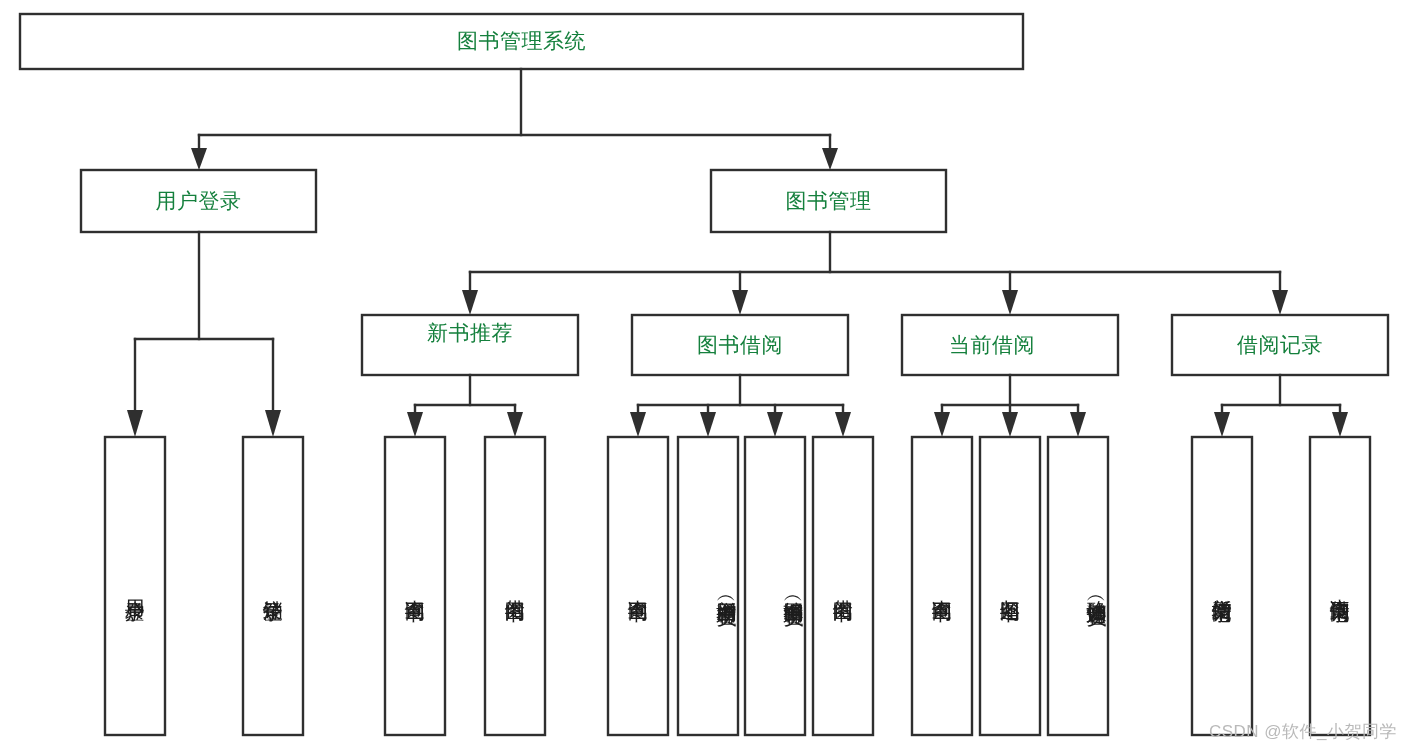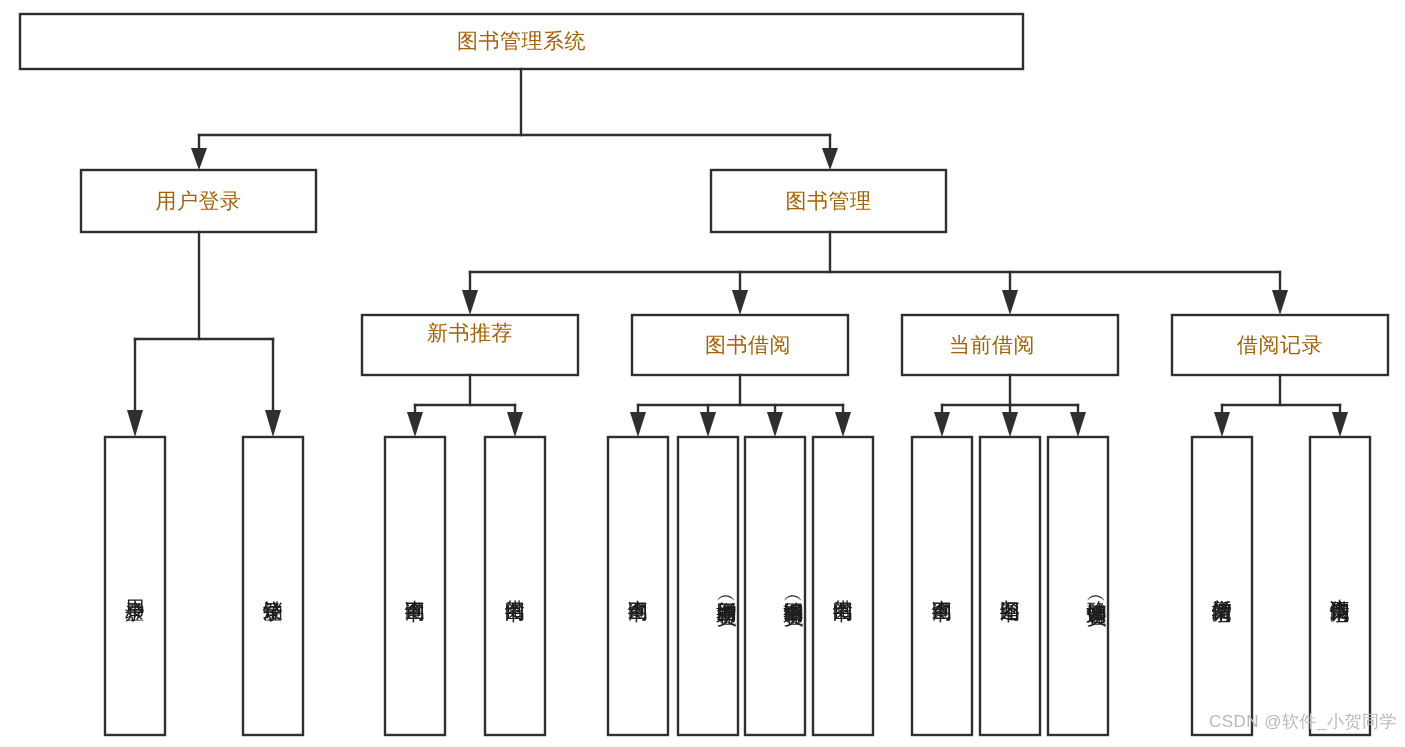--- a/index.html
+++ b/index.html
@@ -39,21 +39,21 @@
   }
   .arrow-head {
     fill: #2f2f2f;
     stroke: none;
   }
   .node-label-h {
     position: absolute;
     display: flex;
     align-items: center;
     justify-content: center;
-    color: #a16207;
+    color: #15803d;
     font-size: 21px;
     line-height: 1.15;
     letter-spacing: 0.5px;
     white-space: nowrap;
     pointer-events: none;
   }
   .node-label-v {
     position: absolute;
     display: flex;
     align-items: center;
@@ -63,21 +63,21 @@
     line-height: 1.12;
     letter-spacing: 1px;
     writing-mode: vertical-rl;
     text-orientation: upright;
     white-space: nowrap;
     pointer-events: none;
   }
   .watermark {
     position: absolute;
     right: 8px;
-    bottom: 14px;
+    bottom: 4px;
     font-size: 17px;
     color: #b9b9b9;
     letter-spacing: 0.5px;
     white-space: nowrap;
     pointer-events: none;
   }
 </style>
 </head>
 <body>
 
@@ -190,21 +190,21 @@
   </svg>
 
   <div class="node-label-h" style="left:20px; top:14px; width:1003px; height:55px;">图书管理系统</div>
 
   <div class="node-label-h" style="left:81px; top:170px; width:235px; height:62px;">用户登录</div>
 
   <div class="node-label-h" style="left:711px; top:170px; width:235px; height:62px;text-align:center;">图书管理</div>
 
   <div class="node-label-h" style="left:362px; top:303px; width:216px; height:60px;">新书推荐</div>
 
-  <div class="node-label-h" style="left:632px; top:315px; width:216px; height:60px;padding-left:8px;">图书借阅</div>
+  <div class="node-label-h" style="left:632px; top:315px; width:216px; height:60px;">图书借阅</div>
 
   <div class="node-label-h" style="left:902px; top:315px; width:180px; height:60px;">当前借阅</div>
 
   <div class="node-label-h" style="left:1172px; top:315px; width:216px; height:60px;">借阅记录</div>
 
   <div class="node-label-v" style="left:105px; top:437px; width:60px; height:298px;">用户登录</div>
 
   <div class="node-label-v" style="left:243px; top:437px; width:60px; height:298px;">注销登录</div>
 
   <div class="node-label-v" style="left:385px; top:437px; width:60px; height:298px;">查询图书</div>

